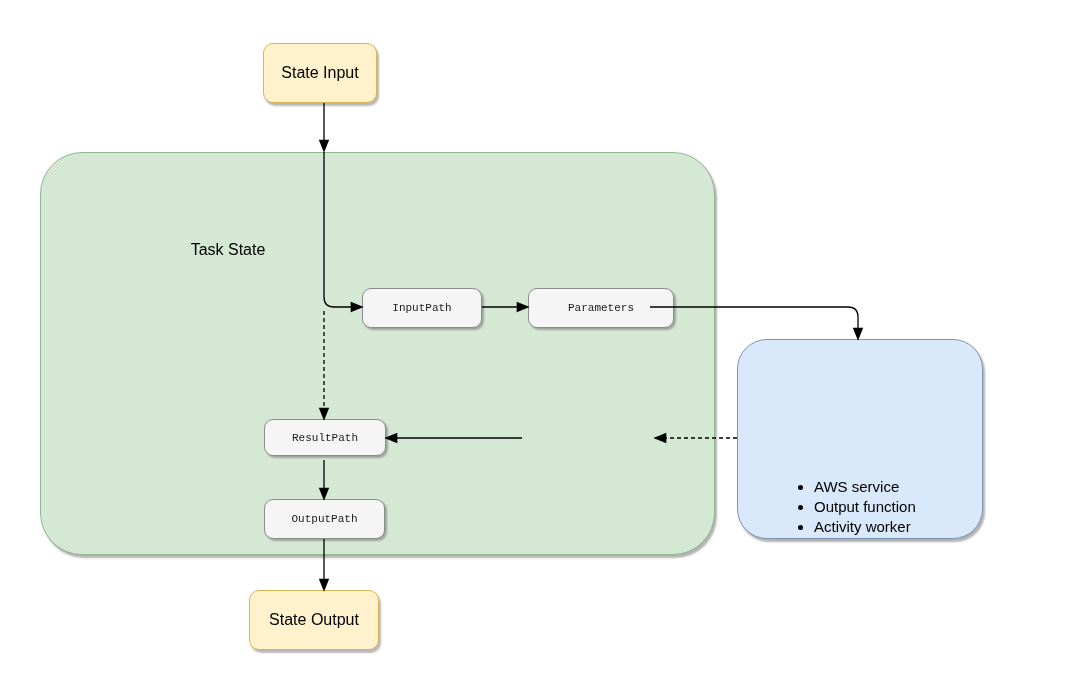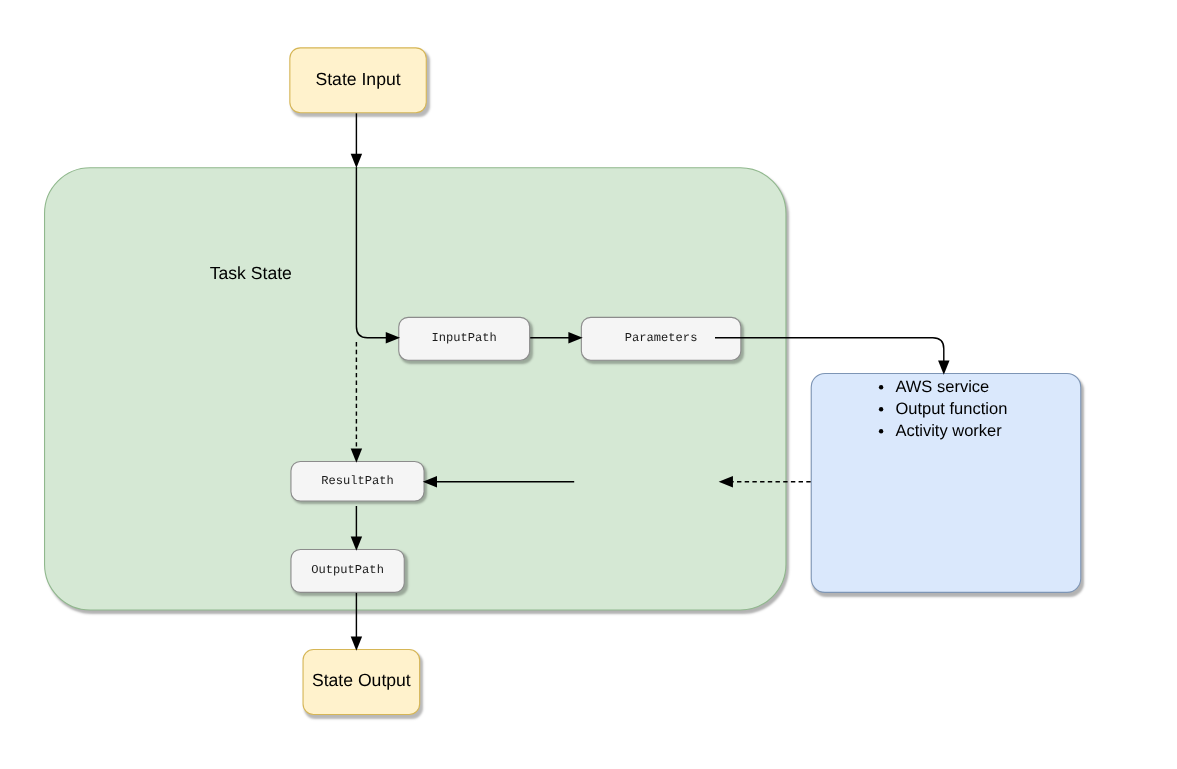--- a/index.html
+++ b/index.html
@@ -47,24 +47,24 @@
     border-radius:9px;
     box-shadow:2px 2px 2px rgba(0,0,0,0.28);
     font-family:"Liberation Mono", monospace;
     font-size:11px;
     color:#1a1a1a;
   }
   .service-box{
     position:absolute;
     background:var(--service-fill,#dae8fc);
     border:1px solid var(--service-border,#7d95b5);
-    border-radius:13px;
+    border-radius:30px;
     box-shadow:2px 3px 2px rgba(0,0,0,0.30);
     box-sizing:border-box;
-    display:flex;align-items:flex-start;
+    display:flex;align-items:flex-end;
   }
   .service-box ul{
     margin:0;padding-left:76px;
     font-size:15px;color:#000;
     list-style:disc;
   }
   .service-box li{margin:3px 0;line-height:17px;}
   svg.wires{position:absolute;left:0;top:0;pointer-events:none;}
   svg.wires path{stroke:var(--connector,#000);stroke-width:1.3;fill:none;}
   svg.wires path.dashed{stroke-dasharray:4 3;}
@@ -78,32 +78,32 @@
   <div class="container-title" style="left:148px;top:234px;width:160px;height:32px;">Task State</div>
 
   <div class="service-box" style="left:737px;top:339px;width:246px;height:200px;">
     <ul>
       <li>AWS service</li>
       <li>Output function</li>
       <li>Activity worker</li>
     </ul>
   </div>
 
-  <div class="node terminal" style="left:263px;top:43px;width:125px;height:60px;">State Input</div>
+  <div class="node terminal" style="left:263px;top:43px;width:114px;height:60px;">State Input</div>
 
-  <div class="node terminal" style="left:275px;top:590px;width:107px;height:60px;">State Output</div>
+  <div class="node terminal" style="left:249px;top:590px;width:130px;height:60px;">State Output</div>
 
   <div class="node step" style="left:362px;top:288px;width:120px;height:40px;">InputPath</div>
 
   <div class="node step" style="left:528px;top:288px;width:146px;height:40px;">Parameters</div>
 
   <div class="node step" style="left:264px;top:419px;width:122px;height:37px;">ResultPath</div>
 
 
-  <div class="node step" style="left:264px;top:499px;width:104px;height:40px;">OutputPath</div>
+  <div class="node step" style="left:264px;top:499px;width:121px;height:40px;">OutputPath</div>
 
   <svg class="wires" width="1070" height="699" viewBox="0 0 1070 699">
     <defs>
       <marker id="arr" viewBox="0 0 12 12" refX="2" refY="6" markerWidth="12" markerHeight="12" orient="auto">
         <path d="M1,2 L11,6 L1,10 Z" style="fill:#000;stroke:none;"></path>
       </marker>
     </defs>
 
     <path d="M324,103 V141" marker-end="url(#arr)"></path>
 

